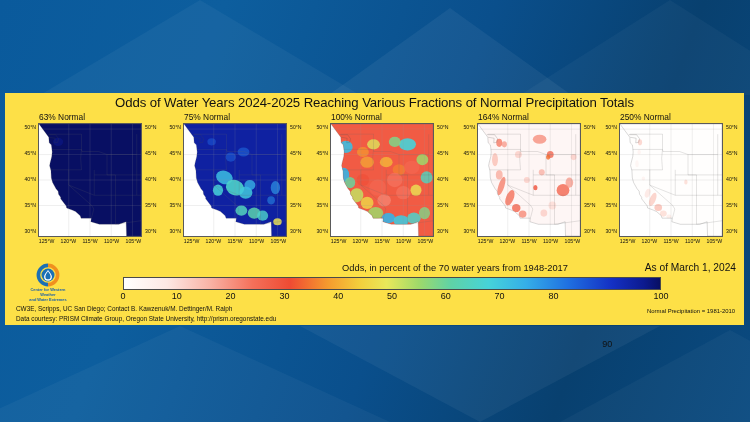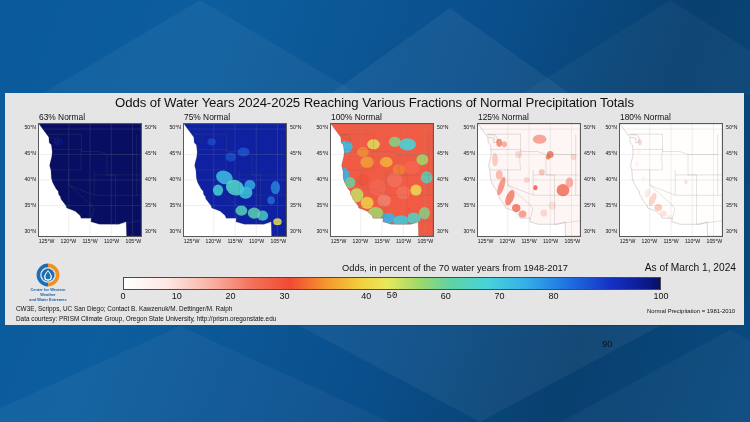--- a/index.html
+++ b/index.html
@@ -25,21 +25,21 @@
   .tri-c { left: 520px; top: 0;   border-width: 0 150px 95px 150px; border-color: transparent transparent rgba(255,255,255,0.035) transparent; }
   .tri-d { left: -30px; top: 326px; border-width: 0 210px 96px 210px; border-color: transparent transparent rgba(255,255,255,0.04) transparent; }
   .tri-e { left: 300px; top: 326px; border-width: 96px 180px 0 180px; border-color: rgba(255,255,255,0.05) transparent transparent transparent; }
   .tri-f { left: 560px; top: 330px; border-width: 0 170px 92px 170px; border-color: transparent transparent rgba(255,255,255,0.035) transparent; }
 
   
   #figure {
     position: absolute;
     left: 5px; top: 93px;
     width: 739px; height: 232px;
-    background: #e5e5e5;
+    background: #fde047;
   }
 
   #fig-title {
     position: absolute;
     left: 0; top: 2px; width: 739px;
     text-align: center;
     font-size: 13.2px;
     color: #111;
     letter-spacing: -0.1px;
     white-space: nowrap;
@@ -380,21 +380,21 @@
         </div>
         <div class="lon-ticks">
           <span style="left: 8.66667px;">125°W</span>
           <span style="left: 30.3333px;">120°W</span>
           <span style="left: 52px;">115°W</span>
           <span style="left: 73.6667px;">110°W</span>
           <span style="left: 95.3333px;">105°W</span>
         </div>
       </div>
       <div class="panel" style="left: 450px; width: 140px;">
-        <div class="panel-title">125% Normal</div>
+        <div class="panel-title">164% Normal</div>
         <div class="map-frame">
           <div class="map-canvas">
             <svg viewBox="0 0 1000 1100" preserveAspectRatio="none">
               <defs>
                 <clipPath id="clip3">
                   <polygon points="1000.0,0.0 0.0,0.0 95.8,130.0 100.0,185.0 120.8,205.0 125.0,235.0 129.2,275.0 125.0,320.0 108.3,385.0 104.2,410.0 116.7,455.0 120.8,530.0 133.3,575.0 166.7,635.0 187.5,660.0 191.7,690.0 212.5,720.0 212.5,735.0 266.7,805.0 270.8,825.0 325.0,845.0 358.3,860.0 404.2,900.0 412.5,925.0 512.5,925.0 508.3,960.0 591.7,985.0 666.7,985.0 783.3,985.0 854.2,960.0 858.3,1100.0 1000.0,1100.0"></polygon>
                 </clipPath>
               </defs>
               <g clip-path="url(#clip3)">
                 <rect x="0" y="0" width="1000" height="1100" fill="rgb(254,246,245)"></rect>
@@ -467,21 +467,21 @@
         </div>
         <div class="lon-ticks">
           <span style="left: 8.66667px;">125°W</span>
           <span style="left: 30.3333px;">120°W</span>
           <span style="left: 52px;">115°W</span>
           <span style="left: 73.6667px;">110°W</span>
           <span style="left: 95.3333px;">105°W</span>
         </div>
       </div>
       <div class="panel" style="left: 592px; width: 140px;">
-        <div class="panel-title">180% Normal</div>
+        <div class="panel-title">250% Normal</div>
         <div class="map-frame">
           <div class="map-canvas">
             <svg viewBox="0 0 1000 1100" preserveAspectRatio="none">
               <defs>
                 <clipPath id="clip4">
                   <polygon points="1000.0,0.0 0.0,0.0 95.8,130.0 100.0,185.0 120.8,205.0 125.0,235.0 129.2,275.0 125.0,320.0 108.3,385.0 104.2,410.0 116.7,455.0 120.8,530.0 133.3,575.0 166.7,635.0 187.5,660.0 191.7,690.0 212.5,720.0 212.5,735.0 266.7,805.0 270.8,825.0 325.0,845.0 358.3,860.0 404.2,900.0 412.5,925.0 512.5,925.0 508.3,960.0 591.7,985.0 666.7,985.0 783.3,985.0 854.2,960.0 858.3,1100.0 1000.0,1100.0"></polygon>
                 </clipPath>
               </defs>
               <g clip-path="url(#clip4)">
                 <rect x="0" y="0" width="1000" height="1100" fill="rgb(255,254,253)"></rect>
@@ -570,22 +570,22 @@
 
   <div id="cbar-heading">Odds, in percent of the 70 water years from 1948-2017</div>
   <div id="asof">As of March 1, 2024</div>
 
   <div id="colorbar" style="background: linear-gradient(to right, rgb(255, 255, 255) 0%, rgb(253, 232, 228) 8%, rgb(249, 179, 166) 16%, rgb(244, 112, 90) 24%, rgb(239, 75, 51) 31%, rgb(245, 154, 46) 38%, rgb(243, 207, 60) 44%, rgb(233, 232, 90) 49%, rgb(159, 217, 106) 55%, rgb(95, 210, 166) 61%, rgb(70, 211, 217) 68%, rgb(53, 174, 232) 75%, rgb(31, 111, 224) 83%, rgb(20, 48, 196) 91%, rgb(12, 26, 143) 97%, rgb(8, 15, 99) 100%);"></div>
   <div id="cbar-ticks">
       <span style="left: 0%;">0</span>
       <span style="left: 10%;">10</span>
       <span style="left: 20%;">20</span>
       <span style="left: 30%;">30</span>
-      <span style="left: 40%; margin-left: 28px;">40</span>
-      <span style="left: 50%; font-family: Liberation Mono, monospace;">50</span>
+      <span style="left: 40%;">40</span>
+      <span style="left: 50%;">50</span>
       <span style="left: 60%;">60</span>
       <span style="left: 70%;">70</span>
       <span style="left: 80%;">80</span>
       <span style="left: 90%; margin-top: 48px;">90</span>
       <span style="left: 100%;">100</span>
     </div>
 
   <div id="credits">
     <div>CW3E, Scripps, UC San Diego; Contact B. Kawzenuk/M. Dettinger/M. Ralph</div>
     <div>Data courtesy: PRISM Climate Group, Oregon State University, http://prism.oregonstate.edu</div>

